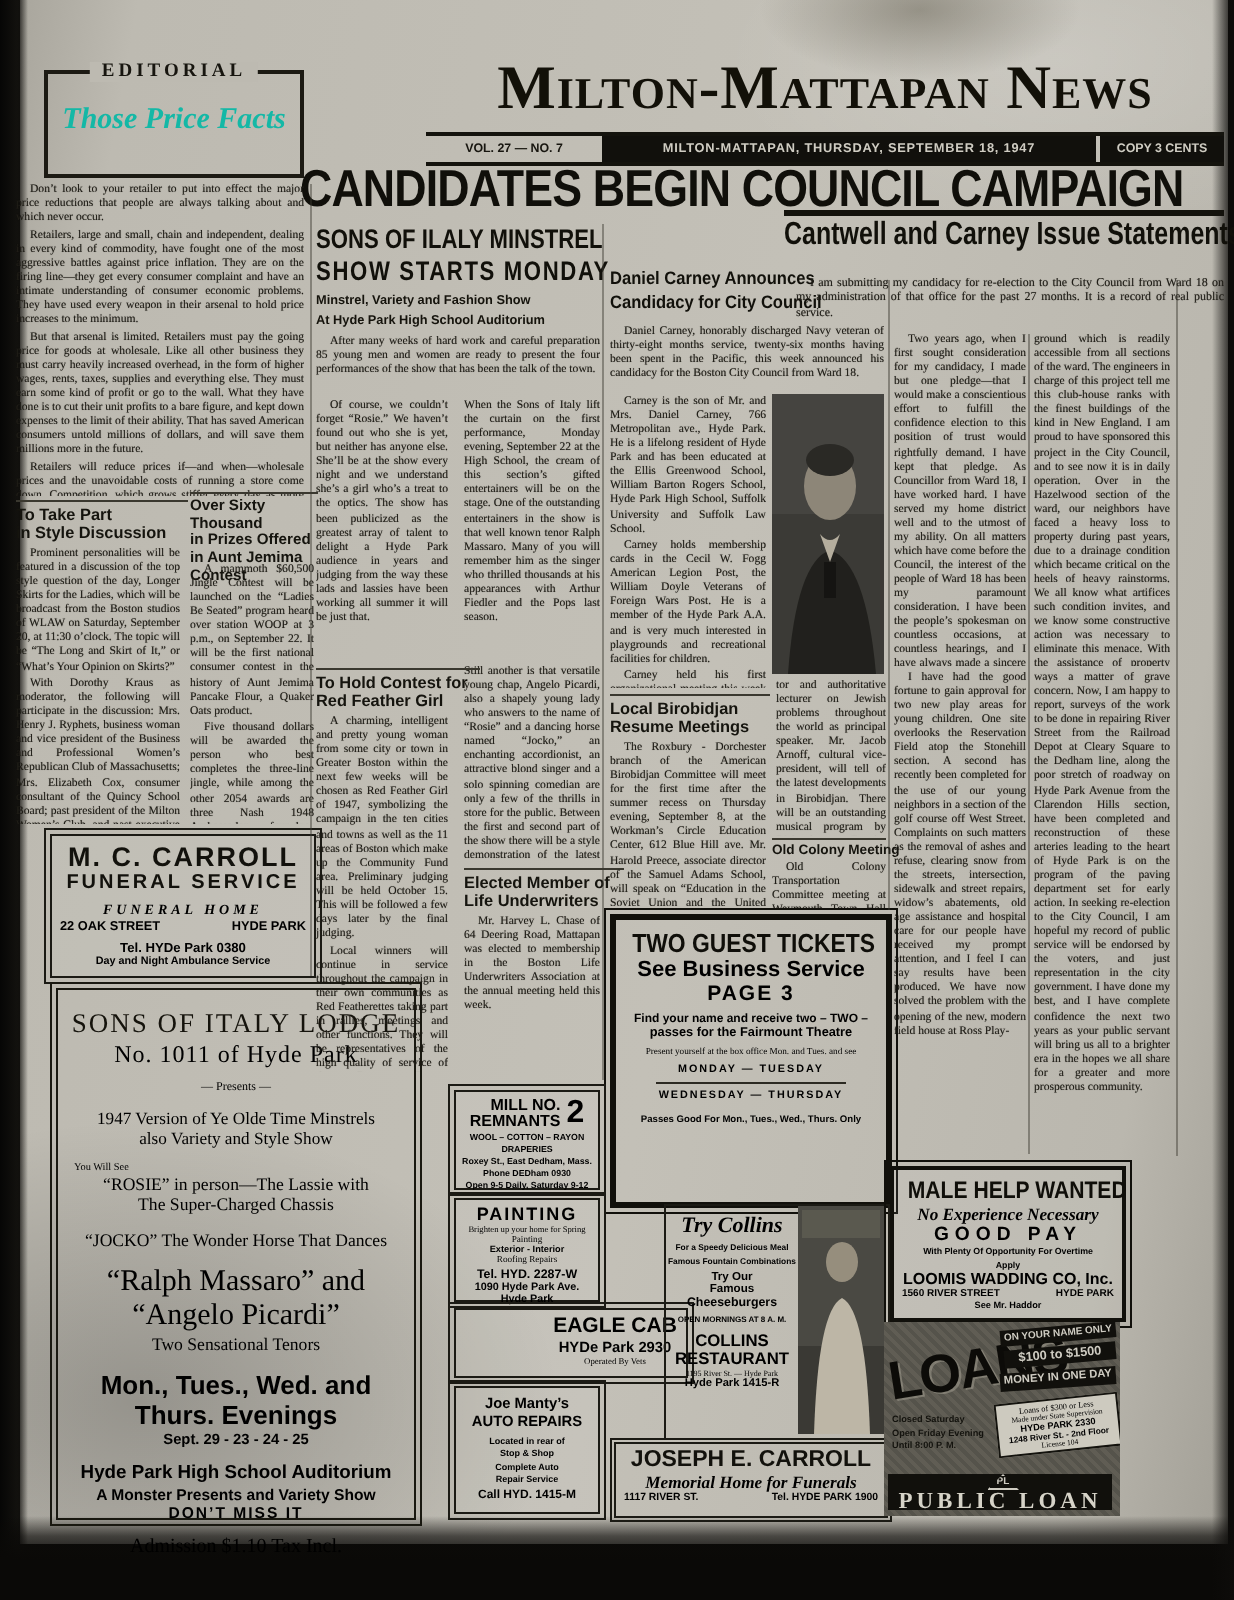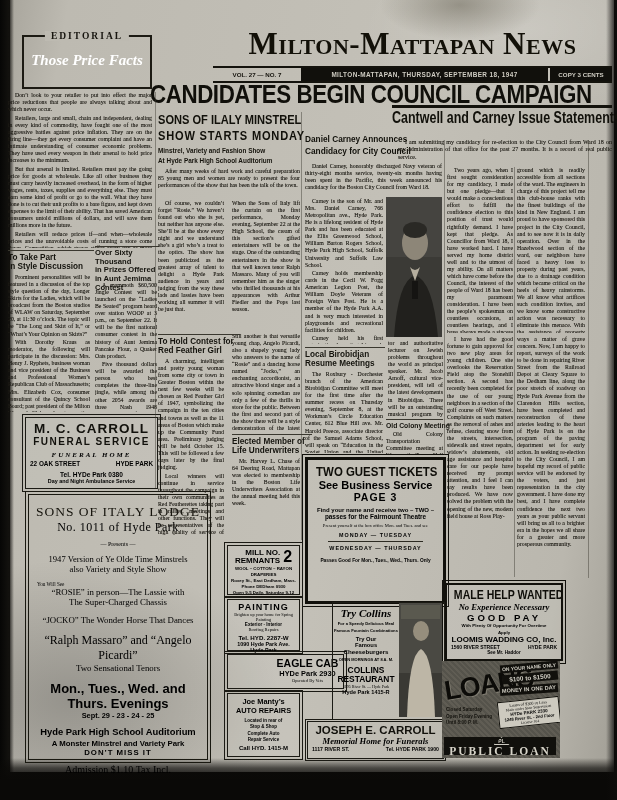--- a/index.html
+++ b/index.html
@@ -43,21 +43,21 @@
   <div class="abs" style="left:213px;top:66px;width:399px;height:13px;border-top:2px solid #14130d;border-bottom:2px solid #14130d;display:flex;align-items:stretch;">
     <div class="sans" style="width:88px;font-weight:700;font-size:6.2px;line-height:13px;text-align:center;color:#17150f;">VOL. 27 — NO. 7</div>
     <div class="blkbar sans ctr" style="flex:1;font-weight:700;font-size:6.4px;line-height:13px;letter-spacing:.4px;">MILTON-MATTAPAN, THURSDAY, SEPTEMBER 18, 1947</div>
     <div class="blkbar sans ctr" style="width:62px;font-weight:700;font-size:6.2px;line-height:13px;margin-left:2px;">COPY 3 CENTS</div>
   </div>
 
   <div class="abs sans nowrap" style="left:150px;top:79px;width:462px;font-weight:700;font-size:26px;letter-spacing:-.5px;color:#100f0a;transform:scaleX(.86);transform-origin:left;">CANDIDATES BEGIN COUNCIL CAMPAIGN</div>
 
   <div class="abs" style="left:22px;top:35px;width:126px;height:50px;border:2px solid #1c1a13;">
     <div class="serif" style="position:absolute;left:50%;top:-6px;transform:translateX(-50%);background:#bdbab1;padding:0 6px;font-weight:700;font-size:9.5px;letter-spacing:2px;color:#17150f;white-space:nowrap;">EDITORIAL</div>
-    <div class="serif ctr" style="margin-top:15px;font-style:italic;font-weight:700;font-size:15px;color:#ffffff;">Those Price Facts</div>
+    <div class="serif ctr" style="margin-top:15px;font-style:italic;font-weight:700;font-size:15px;color:#14b8a6;">Those Price Facts</div>
   </div>
   <div class="abs bt" style="left:8px;top:92px;width:144px;height:156px;">
     <p>Don’t look to your retailer to put into effect the major price reductions that people are always talking about and which never occur.</p>
       <p>Retailers, large and small, chain and independent, dealing in every kind of commodity, have fought one of the most aggressive battles against price inflation. They are on the firing line—they get every consumer complaint and have an intimate understanding of consumer economic problems. They have used every weapon in their arsenal to hold price increases to the minimum.</p>
       <p>But that arsenal is limited. Retailers must pay the going price for goods at wholesale. Like all other business they must carry heavily increased overhead, in the form of higher wages, rents, taxes, supplies and everything else. They must earn some kind of profit or go to the wall. What they have done is to cut their unit profits to a bare figure, and kept down expenses to the limit of their ability. That has saved American consumers untold millions of dollars, and will save them millions more in the future.</p>
       <p>Retailers will reduce prices if—and when—wholesale prices and the unavoidable costs of running a store come down. Competition, which grows stiffer every day as more and more goods are produced and the “easy money” era dies, will take care of that. The price tags on the goods you buy are an honest reflection of today’s conditions. Your retailer is not a magician—but remember that he is doing a fine job in providing you with what you want at the lowest price now possible.</p>
   </div>
 
   <div class="abs sechead" style="left:8px;top:250px;width:86px;">
     <div>To Take Part</div>
@@ -93,26 +93,26 @@
   <div class="abs ctr" style="left:28px;top:494px;width:178px;height:264px;border:1px solid #191810;outline:1px solid #191810;outline-offset:2px;box-shadow:inset 0 0 0 1px rgba(25,24,16,0);">
     <div class="serif" style="font-size:13.5px;letter-spacing:1px;margin-top:9px;color:#15130c;">SONS OF ITALY LODGE</div>
     <div class="serif" style="font-size:12px;letter-spacing:.5px;">No. 1011 of Hyde Park</div>
     <div class="serif" style="font-size:6px;margin-top:6px;">— Presents —</div>
     <div class="serif" style="font-size:8.6px;margin-top:7px;">1947 Version of Ye Olde Time Minstrels</div>
     <div class="serif" style="font-size:8.6px;">also Variety and Style Show</div>
     <div class="serif" style="font-size:5.2px;text-align:left;padding-left:8px;margin-top:7px;">You Will See</div>
     <div class="serif" style="font-size:8.8px;">“ROSIE” in person—The Lassie with</div>
     <div class="serif" style="font-size:8.8px;">The Super-Charged Chassis</div>
     <div class="serif" style="font-size:8.8px;margin-top:8px;">“JOCKO” The Wonder Horse That Dances</div>
-    <div class="serif" style="font-size:12px;margin-top:8px;">“Ralph Massaro” and “Angelo Picardi”</div>
+    <div class="serif" style="font-size:15px;margin-top:8px;">“Ralph Massaro” and “Angelo Picardi”</div>
     <div class="serif" style="font-size:8.8px;">Two Sensational Tenors</div>
     <div class="sans" style="font-weight:700;font-size:13px;margin-top:8px;">Mon., Tues., Wed. and Thurs. Evenings</div>
     <div class="sans" style="font-weight:700;font-size:7.4px;">Sept. 29 - 23 - 24 - 25</div>
     <div class="sans" style="font-weight:700;font-size:9.4px;margin-top:6px;">Hyde Park High School Auditorium</div>
-    <div class="sans" style="font-weight:700;font-size:7.8px;margin-top:2px;">A Monster Minstrel and Variety Park</div>
+    <div class="sans" style="font-weight:700;font-size:7.8px;margin-top:2px;">A Monster Presents and Variety Show</div>
     <div class="sans" style="font-weight:700;font-size:7.8px;letter-spacing:1px;">DON’T MISS IT</div>
     <div class="serif" style="font-size:10px;margin-top:7px;">Admission  $1.10    Tax  Incl.</div>
   </div>
 
   <div class="abs sans nowrap" style="left:158px;top:112px;font-weight:700;font-size:13.5px;color:#11100a;transform:scaleX(.82);transform-origin:left;line-height:1.18;">
     <div>SONS OF ILALY MINSTREL</div>
     <div style="letter-spacing:1px;">SHOW STARTS MONDAY</div>
   </div>
   <div class="abs sans" style="left:158px;top:146px;width:142px;font-weight:700;font-size:6.4px;line-height:1.5;color:#15130c;">
     <div>Minstrel, Variety and Fashion Show</div>

